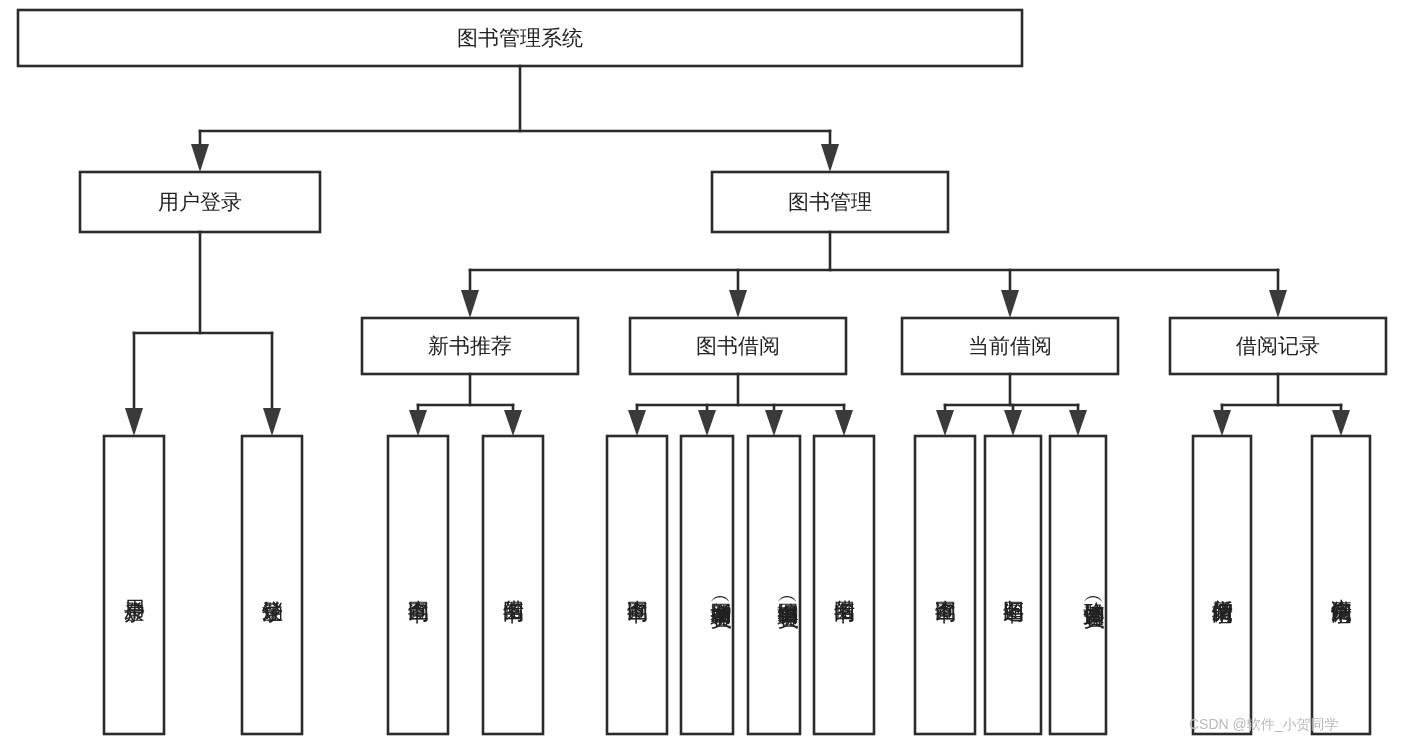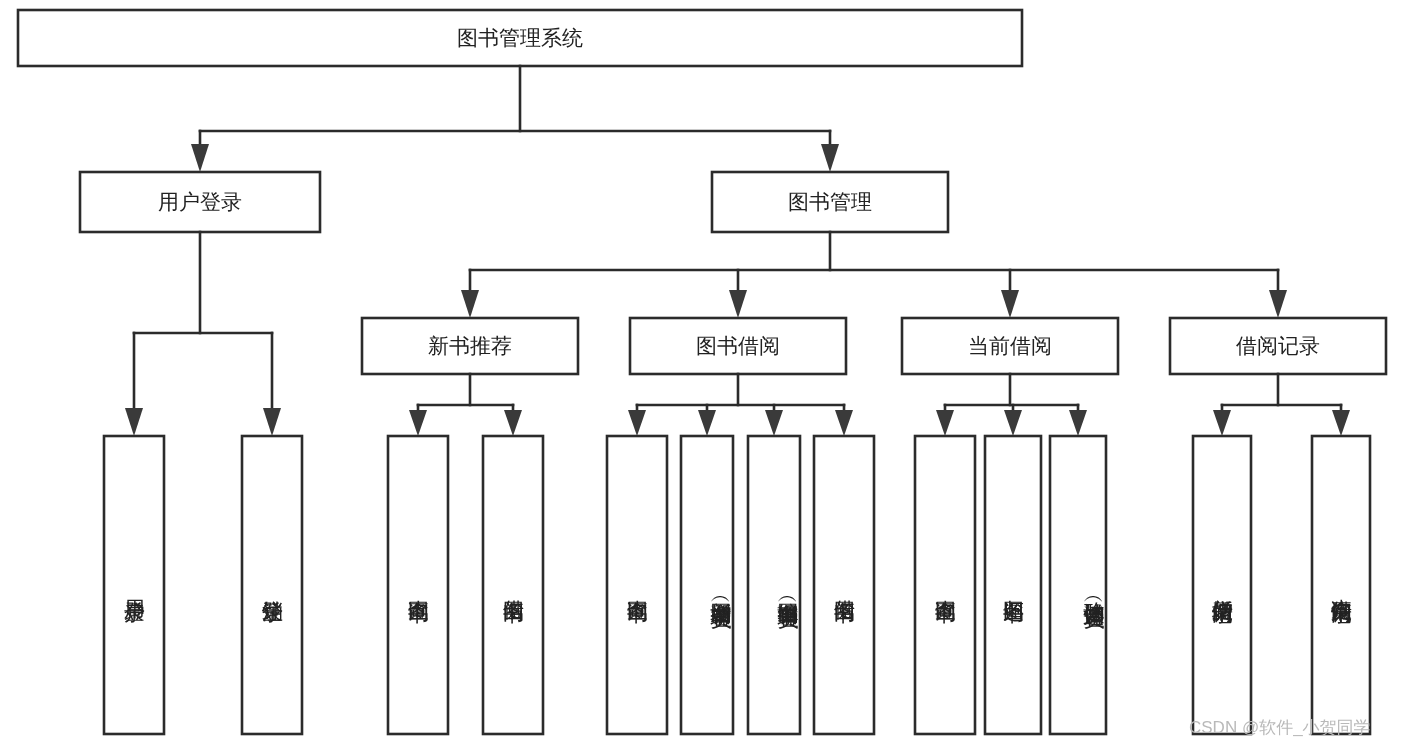--- a/index.html
+++ b/index.html
@@ -65,21 +65,21 @@
     text-align: center;
     white-space: nowrap;
     pointer-events: none;
     user-select: none;
   }
   .watermark {
     position: absolute;
     left: 1189px;
     top: 716px;
     font-family: "Liberation Sans", "DejaVu Sans", sans-serif;
-    font-size: 17px;
+    font-size: 14px;
     color: #b9b9b9;
     white-space: nowrap;
     user-select: none;
   }
 </style>
 </head>
 <body>
 
 <div id="diagram-root">
 

